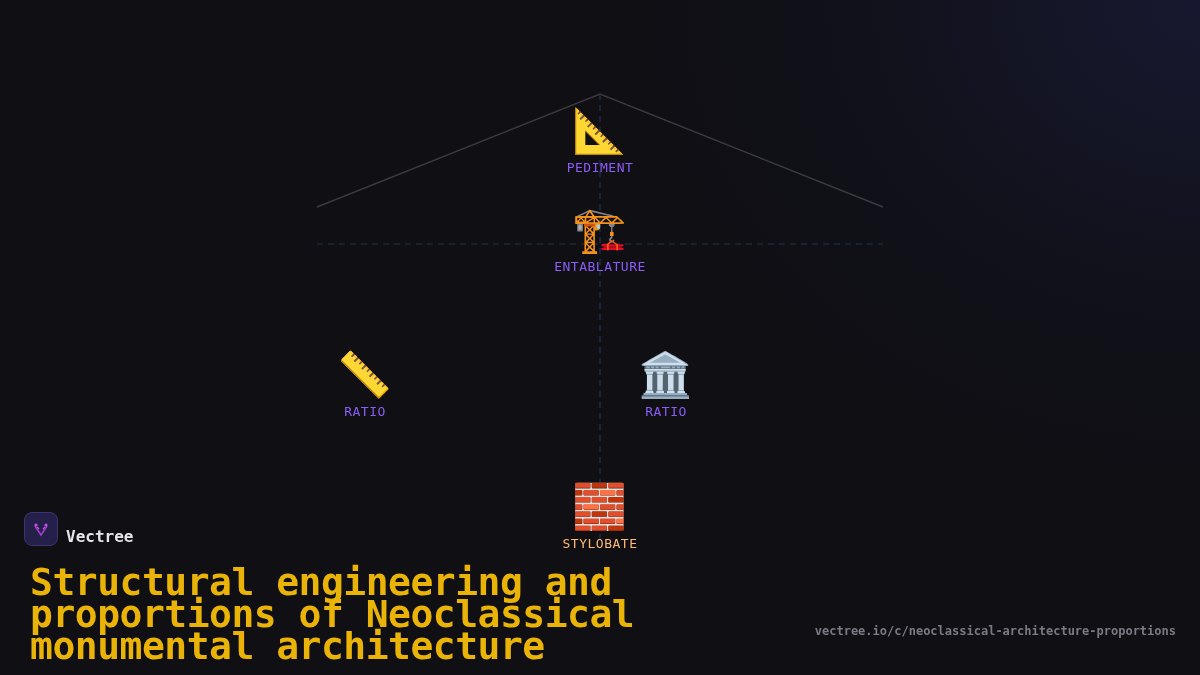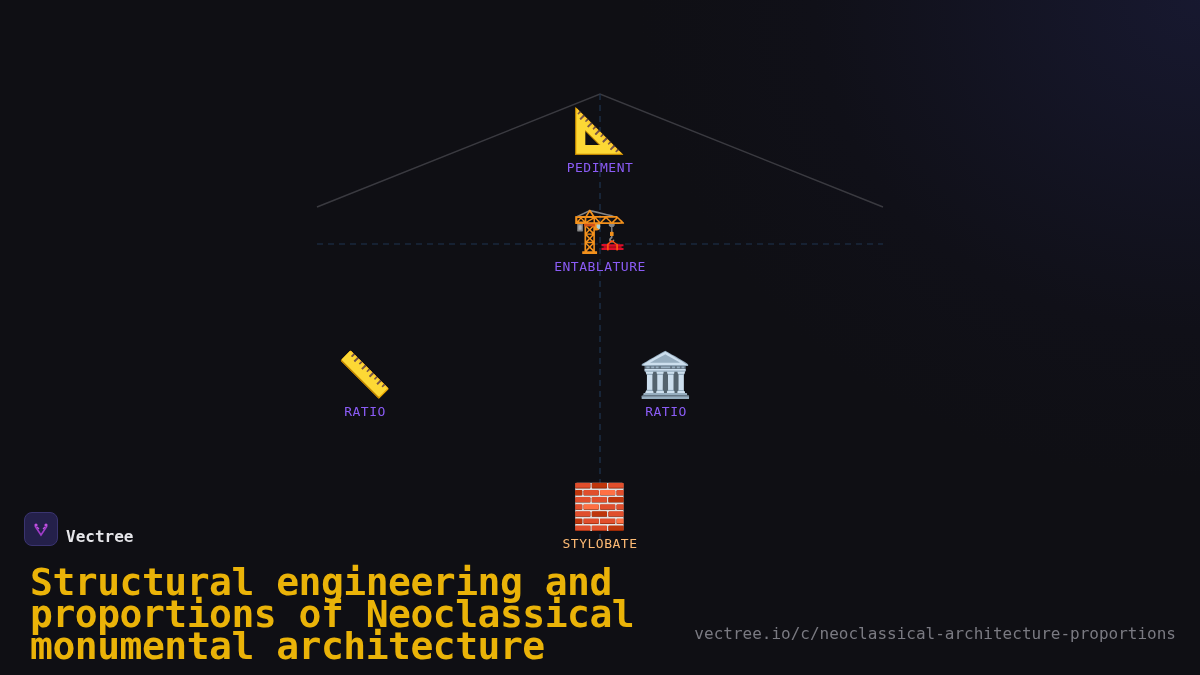--- a/index.html
+++ b/index.html
@@ -28,21 +28,21 @@
     .brand { position:absolute; left:24px; top:512px; display:flex; align-items:flex-end; gap:8px; }
     .brand .logo {
       width:32px; height:32px; border-radius:8px; background:#24204a;
       border:1px solid #3a3470; display:flex; align-items:center; justify-content:center;
     }
     .brand .name { color:#e6e6ea; font-size:16px; font-weight:bold; }
     .title {
       position:absolute; left:14px; top:550px; margin:16px; width:640px;
       color:#eab308; font-size:38px; font-weight:bold; line-height:32px; letter-spacing:-0.5px;
     }
-    .url { position:absolute; right:24px; top:624px; color:#7a7a82; font-size:16px; }
+    .url { position:absolute; right:24px; top:624px; color:#7a7a82; font-size:12px;font-weight:bold; }
   </style>
 </head>
 <body>
 
 <div class="bg-glow"></div>
 
 <svg class="lines" width="1200" height="675">
   <polyline points="317,207 600,94 883,207" fill="none" stroke="#3a3a40" stroke-width="1.5"></polyline>
   <line x1="317" y1="244" x2="883" y2="244" stroke="#1e3550" stroke-width="1.2" stroke-dasharray="6,5"></line>
   <line x1="600" y1="94" x2="600" y2="540" stroke="#1e3550" stroke-width="1.2" stroke-dasharray="6,5"></line>

